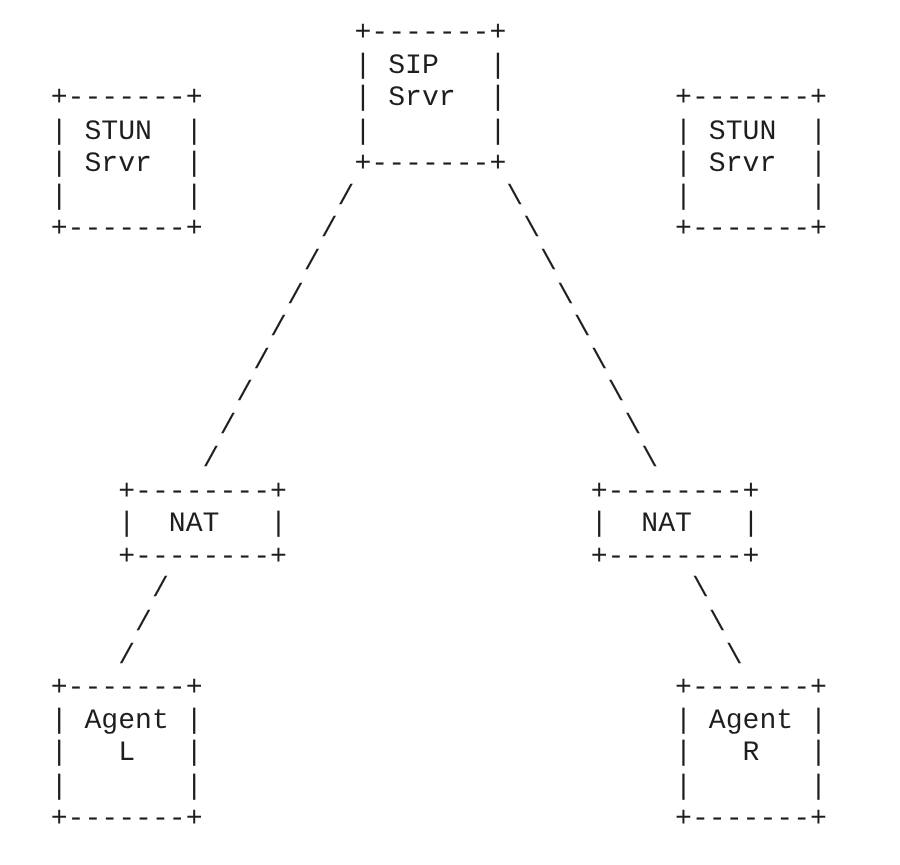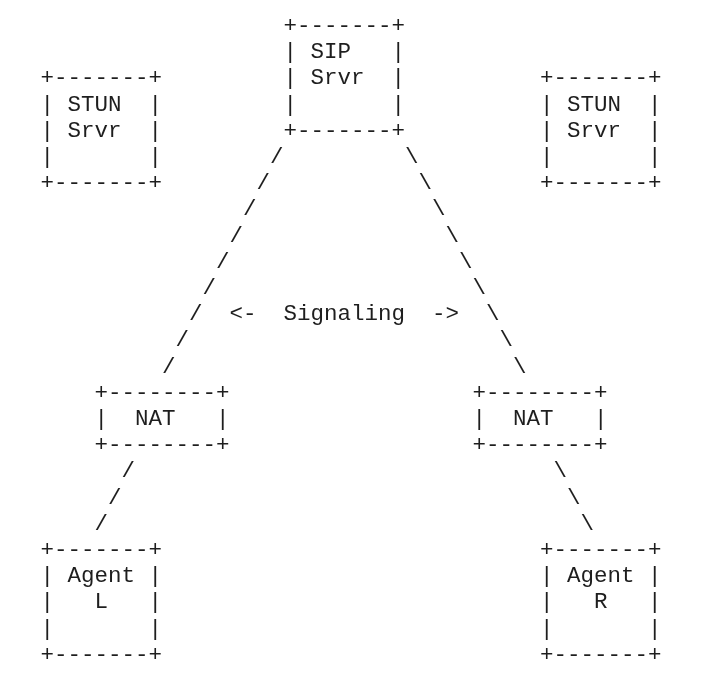--- a/index.html
+++ b/index.html
@@ -80,21 +80,20 @@
   <pre class="ascii" id="conn-ur">\
  \
   \
    \
     \
      \
       \
        \
         \</pre>
 
-  <pre class="ascii" id="signaling">&lt;-  Signaling  -&gt;</pre>
 
   <pre class="ascii" id="nat-l">+--------+
 |  NAT   |
 +--------+</pre>
 
   <pre class="ascii" id="nat-r">+--------+
 |  NAT   |
 +--------+</pre>
 
   <pre class="ascii" id="conn-ll">  /

